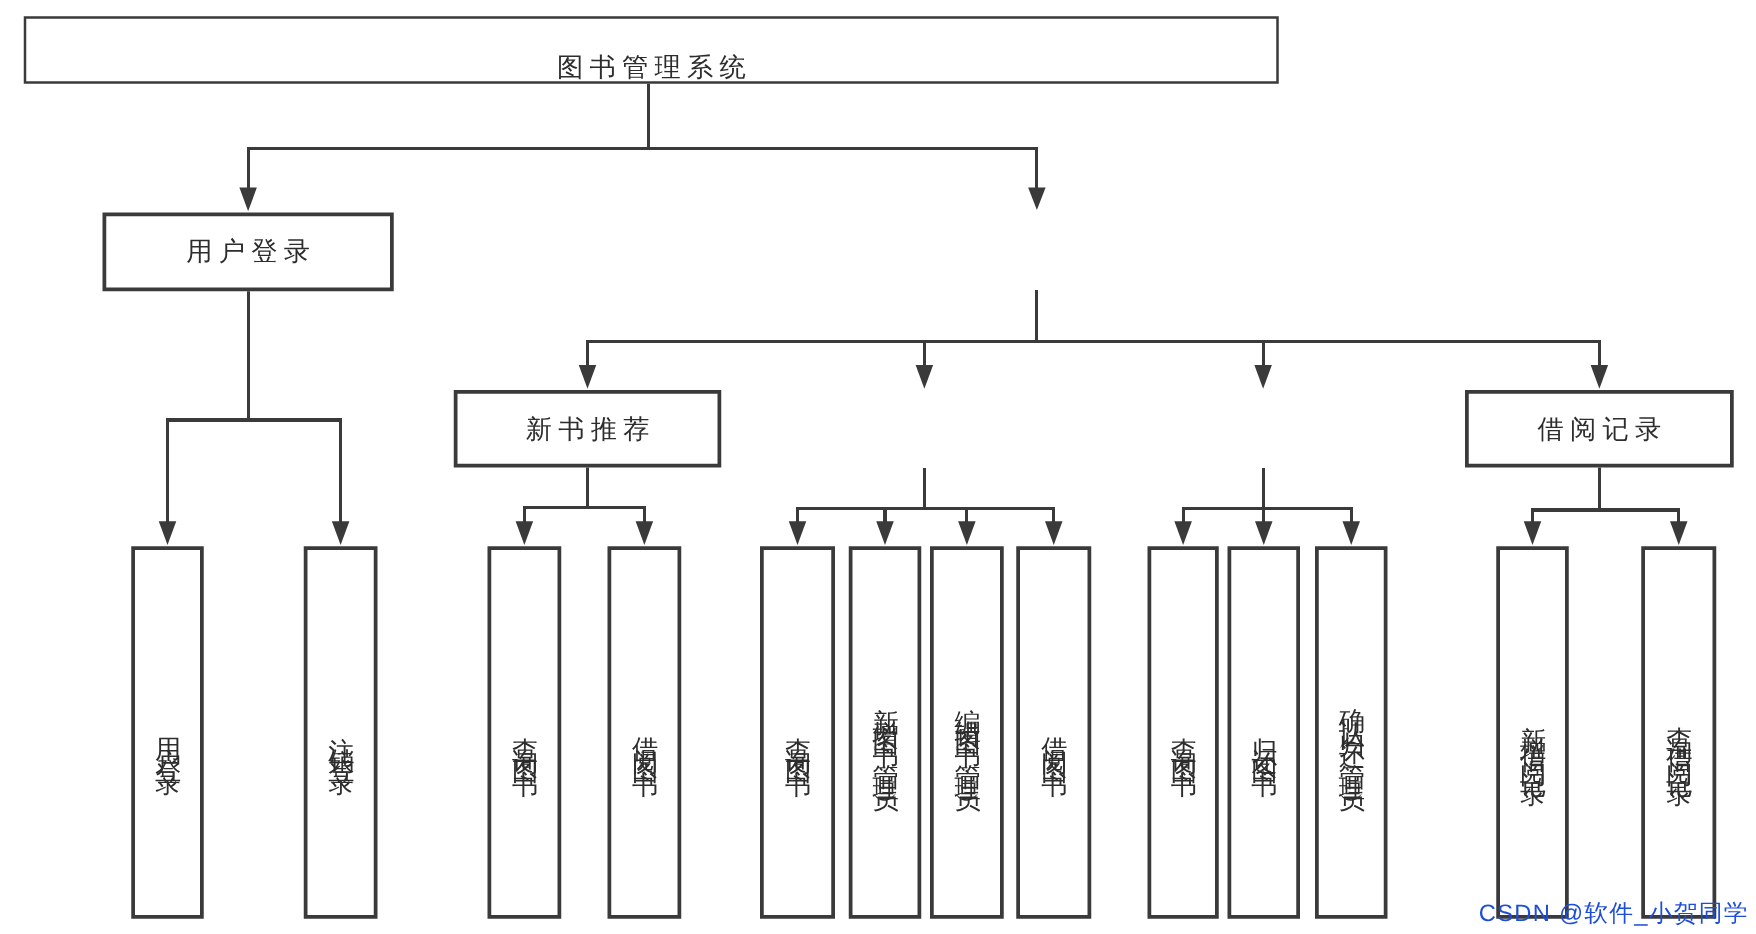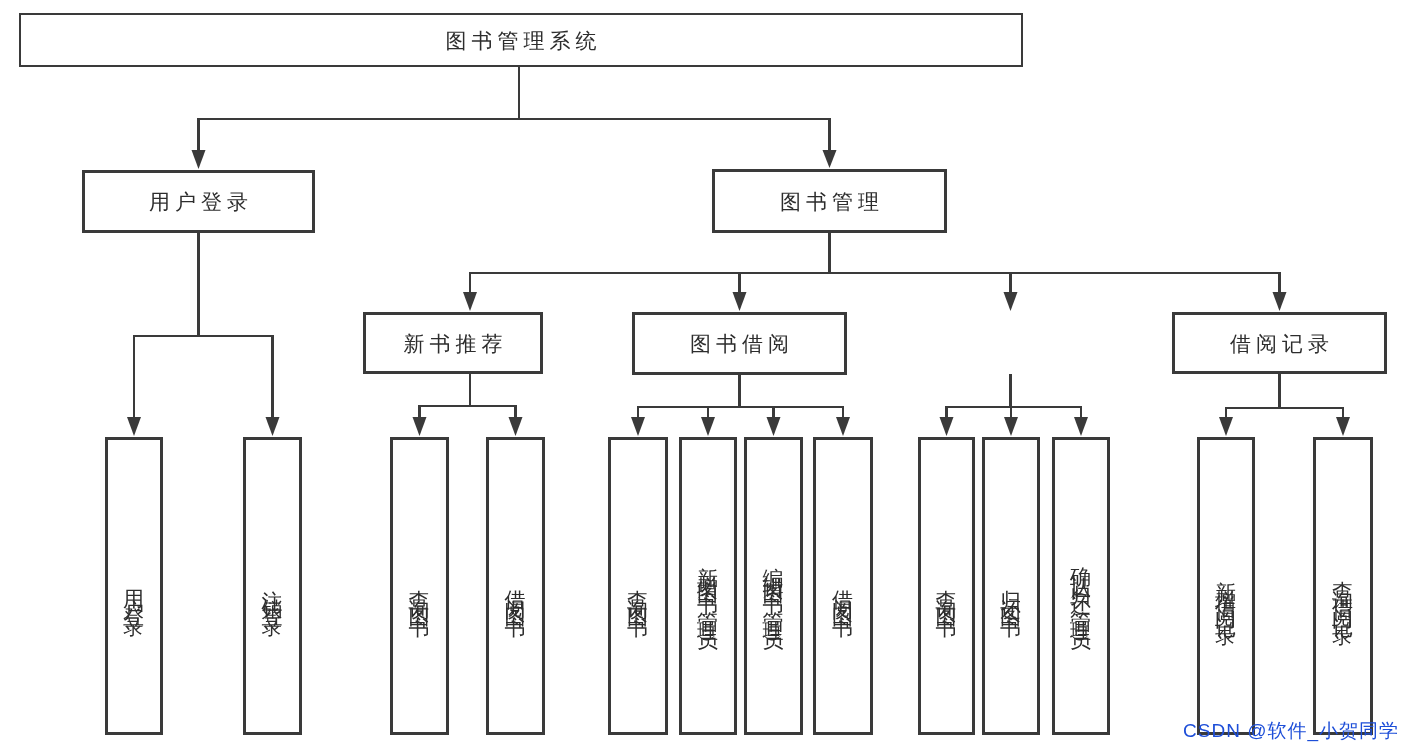--- a/index.html
+++ b/index.html
@@ -106,36 +106,30 @@
       <polygon points="766.5,417 780.5,417 773.5,436"></polygon>
       <polygon points="836,417 850,417 843,436"></polygon>
       <polygon points="939.5,417 953.5,417 946.5,436"></polygon>
       <polygon points="1004,417 1018,417 1011,436"></polygon>
       <polygon points="1074,417 1088,417 1081,436"></polygon>
       <polygon points="1219,417 1233,417 1226,436"></polygon>
       <polygon points="1336,417 1350,417 1343,436"></polygon>
     </g>
   </svg>
 
-  <div class="box root" style="left:19px; top:13px; width:1004px; height:54px;">
+  <div class="box root" style="left:19px; top:13px; width:1004px; height:54px;align-items:flex-end;">
     <span class="label-h">图书管理系统</span>
   </div>
 
   <div class="box" style="left:82px; top:170px; width:233px; height:63px;">
     <span class="label-h">用户登录</span>
   </div>
-  <div class="box" style="left:712px; top:169px; width:235px; height:64px;">
-    <span class="label-h">图书管理</span>
-  </div>
 
-  <div class="box" style="left:363px; top:312px; width:180px; height:62px;align-items:center;">
+  <div class="box" style="left:363px; top:312px; width:214px; height:62px;align-items:center;">
     <span class="label-h">新书推荐</span>
-  </div>
-  <div class="box" style="left:632px; top:312px; width:215px; height:63px;">
-    <span class="label-h">图书借阅</span>
   </div>
   <div class="box" style="left:1172px; top:312px; width:215px; height:62px;">
     <span class="label-h">借阅记录</span>
   </div>
 
   <div class="box" style="left:105px; top:437px; width:58px; height:298px;">
     <span class="label-v">用户登录</span>
   </div>
   <div class="box" style="left:243px; top:437px; width:59px; height:298px;">
     <span class="label-v">注销登录</span>

